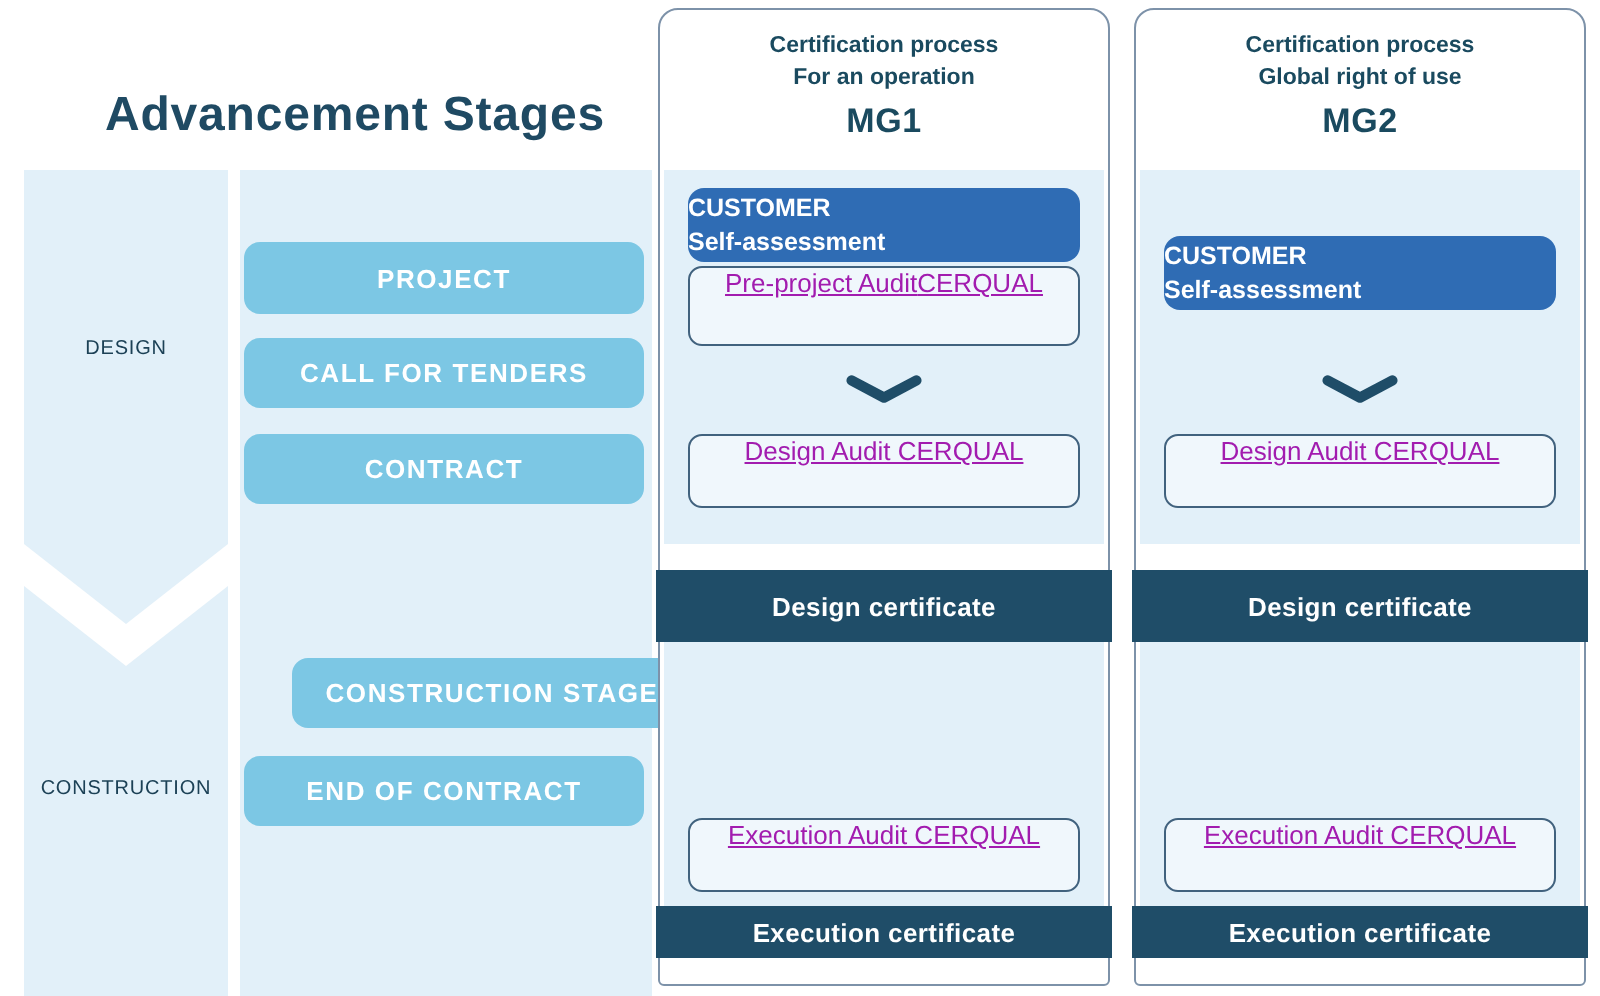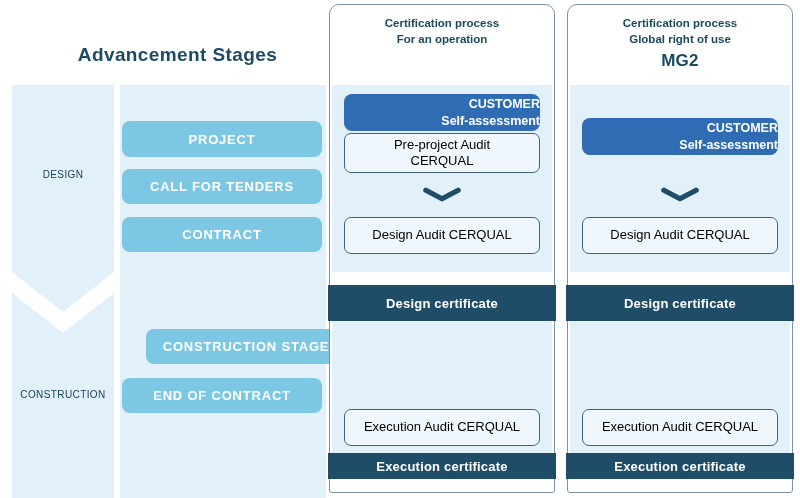--- a/index.html
+++ b/index.html
@@ -12,21 +12,21 @@
     width: 800px;
     height: 498px;
     background: #ffffff;
     overflow: hidden;
   }
   
   .main-title {
     position: absolute;
     left: 20px; top: 44px; width: 315px;
     text-align: center;
-    font-size: 19px;
+    font-size: 24px;
     font-weight: bold;
     letter-spacing: 0.4px;
     color: #1f4a63;
   }
   .band {
     position: absolute;
     top: 85px; height: 463px;
     background: #e2f0f9;
   }
   .band-narrow { left: 12px; width: 102px; }
@@ -104,41 +104,41 @@
   .lightzone-exec { top: 316px; height: 132px; }
   .customer-btn {
     position: absolute;
     left: 14px; right: 14px;
     background: #2f6cb4;
     border-radius: 8px;
     color: #ffffff;
     font-weight: bold;
     font-size: 12.5px;
     line-height: 1.3;
-    text-align: right;
+    text-align: left;
     display: flex;
     flex-direction: column;
     justify-content: center;
-    padding-left: 10px;
   }
   .customer-mg1 { top: 89px; height: 37px; }
   .customer-mg2 { top: 113px; height: 37px; }
   .audit-box {
     position: absolute;
     left: 14px; right: 14px;
     background: #f0f7fc;
     border: 1.4px solid #41627e;
     border-radius: 7px;
-    color: #000000;
+    color: #a21caf;
     font-size: 13px;
     line-height: 1.25;
     text-align: center;
     display: flex;
-    flex-direction: column;
-    justify-content: center;
+    flex-direction: row;
+    justify-content: center;
+    text-decoration: underline;
   }
   .box-preproject { top: 128px; height: 40px; }
   .box-design { top: 212px; height: 37px; }
   .box-execution { top: 404px; height: 37px; }
   .down-chevron-icon {
     position: absolute;
     top: 182px; left: 50%;
     transform: translateX(-50%);
     width: 38px; height: 16px;
   }
@@ -178,20 +178,21 @@
     <div class="stage-btn stage-tenders">CALL FOR TENDERS</div>
     <div class="stage-btn stage-contract">CONTRACT</div>
     <div class="stage-btn stage-construction">CONSTRUCTION STAGE</div>
     <div class="stage-btn stage-execution">END OF CONTRACT</div>
   </div>
 
   <div class="panel panel-mg1">
     <div class="panel-header">
       <div class="hline">Certification process</div>
       <div class="hline">For an operation</div>
+      <div class="hcode">MG1</div>
     </div>
 
     <div class="lightzone lightzone-design"></div>
 
     <div class="customer-btn customer-mg1">
       <span>CUSTOMER</span>
       <span>Self-assessment</span>
     </div>
 
     <div class="audit-box box-preproject">

